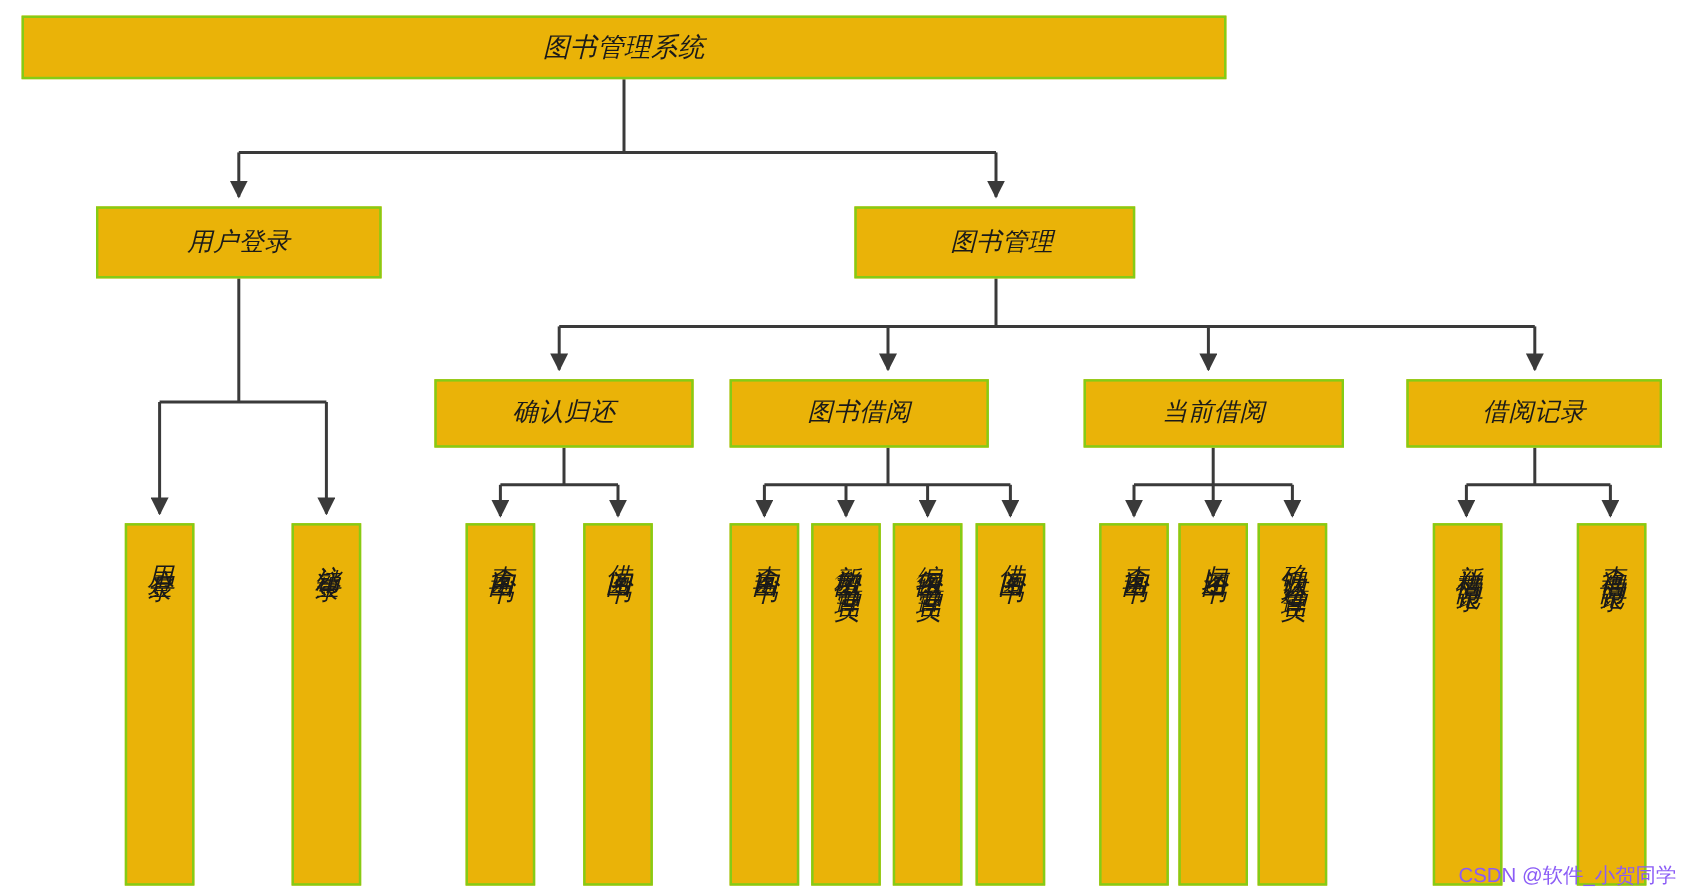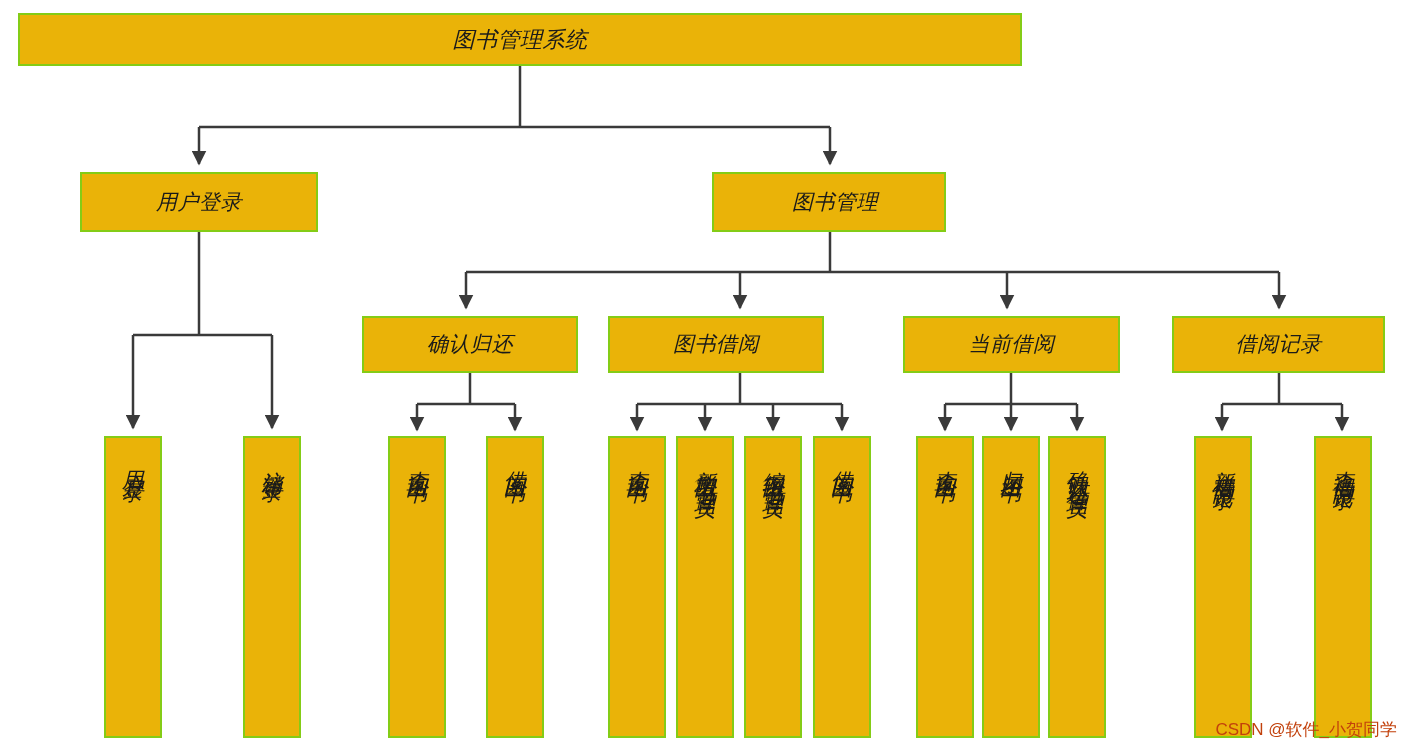--- a/index.html
+++ b/index.html
@@ -52,21 +52,21 @@
     font-size: 21px;
     letter-spacing: 4px;
     white-space: nowrap;
     line-height: 1;
   }
   .watermark {
     position: absolute;
     right: 8px;
     bottom: 6px;
     font-size: 17px;
-    color: #c2410c;
+    color: #8b5cf6;
     white-space: nowrap;
     z-index: 5;
     font-family: "Liberation Sans", "DejaVu Sans", sans-serif;
   }
 </style>
 </head>
 <body>
 
 <div id="canvas">
 

